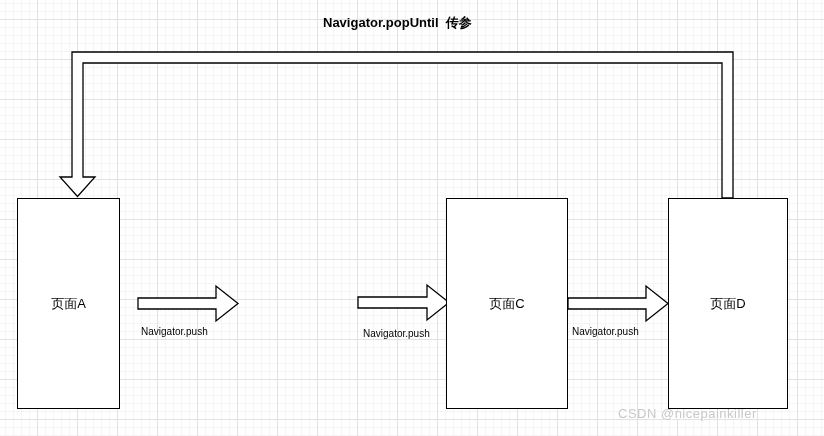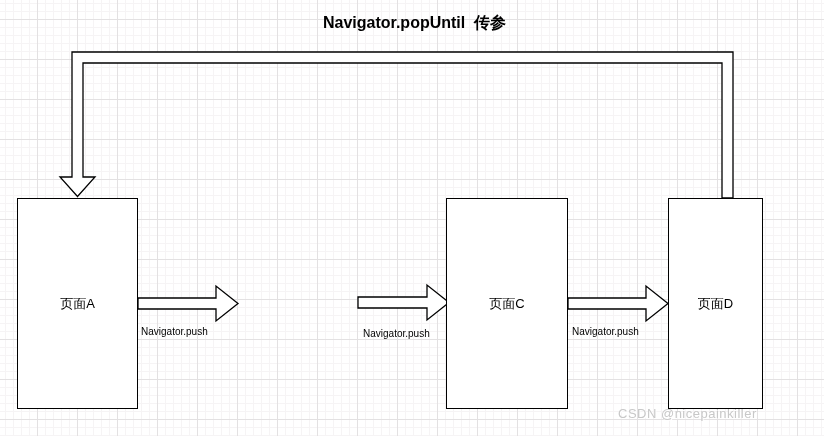--- a/index.html
+++ b/index.html
@@ -43,21 +43,21 @@
     white-space:pre;
   }
   .edge-label{
     position:absolute;
     font-size:10px;color:#000000;
     white-space:pre;
     line-height:14px;
   }
   .diagram-title{
     position:absolute;
-    font-size:16px;font-weight:bold;color:#000000;
+    font-size:13px;font-weight:bold;color:#000000;
     white-space:pre;
     line-height:16px;
   }
   .watermark{
     position:absolute;
     font-size:13px;
     color:#c8c8c8;
     letter-spacing:0.5px;
     white-space:pre;
     text-shadow:1px 1px 0 #ffffff;
@@ -72,27 +72,27 @@
 
     <polygon points="722,198 722,63 83,63 83,177 95,177 77.5,196.5 60,177 72,177 72,52 733,52 733,198"></polygon>
 
     <polygon points="138,298 216,298 216,286 238,303.5 216,321 216,309 138,309"></polygon>
 
     <polygon points="358,297 427,297 427,285 449,302.5 427,320 427,308 358,308"></polygon>
 
     <polygon points="568,298 646,298 646,286 668,303.5 646,321 646,309 568,309"></polygon>
   </svg>
 
-  <div class="node" style="left:17px;width:121px;justify-content:center;">
+  <div class="node" style="left:17px;width:103px;justify-content:center;">
     <span>页面A</span>
   </div>
   <div class="node" style="left:446px;">
     <span>页面C</span>
   </div>
-  <div class="node" style="left:668px;width:95px;">
+  <div class="node" style="left:668px;width:120px;">
     <span>页面D</span>
   </div>
 
   <div class="diagram-title" style="left:323px;top:15px;">Navigator.popUntil  传参</div>
 
   <div class="edge-label" style="left:141px;top:325px;">Navigator.push</div>
   <div class="edge-label" style="left:363px;top:327px;">Navigator.push</div>
   <div class="edge-label" style="left:572px;top:325px;">Navigator.push</div>
 
   <div class="watermark" style="left:618px;top:406px;">CSDN @nicepainkiller</div>

